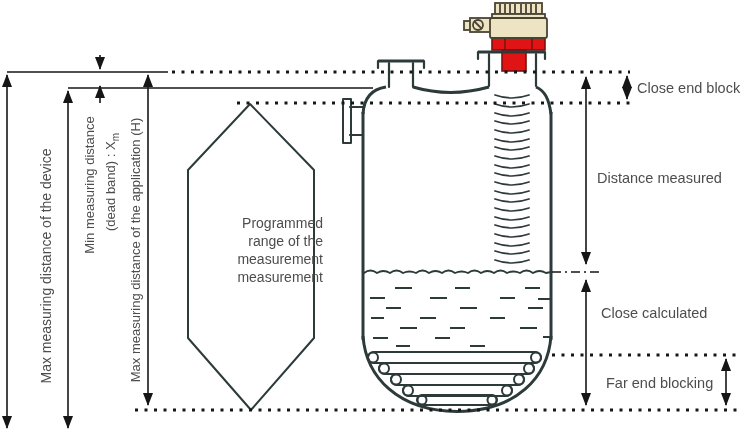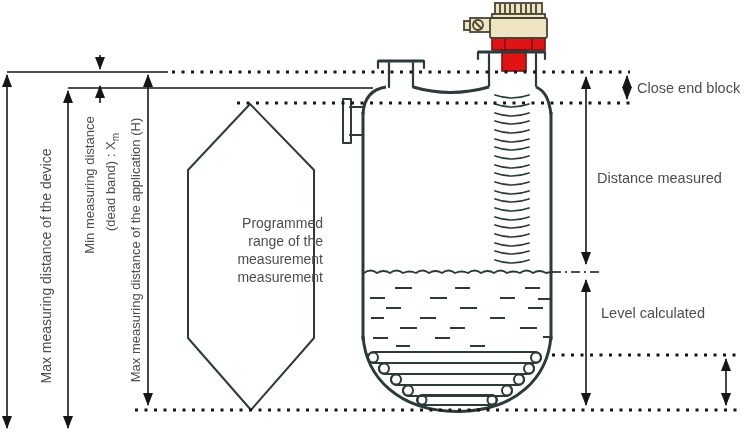--- a/index.html
+++ b/index.html
@@ -165,14 +165,15 @@
 
   <div class="hexlbl" style="left:178px;top:214px;width:145px;">
     <div>Programmed</div>
     <div>range of the</div>
     <div>measurement</div>
     <div>measurement</div>
   </div>
 
   <div class="lbl" style="left:637px;top:80px;text-align:right;">Close end block</div>
   <div class="lbl" style="left:597px;top:170px;">Distance measured</div>
-  <div class="lbl" style="left:601px;top:305px;">Level calculated</div>
+  <div class="lbl" style="left:601px;top:305px;">Close calculated</div>
+  <div class="lbl" style="left:606px;top:375px;">Far end blocking</div>
 </div>
 
 </body></html>

